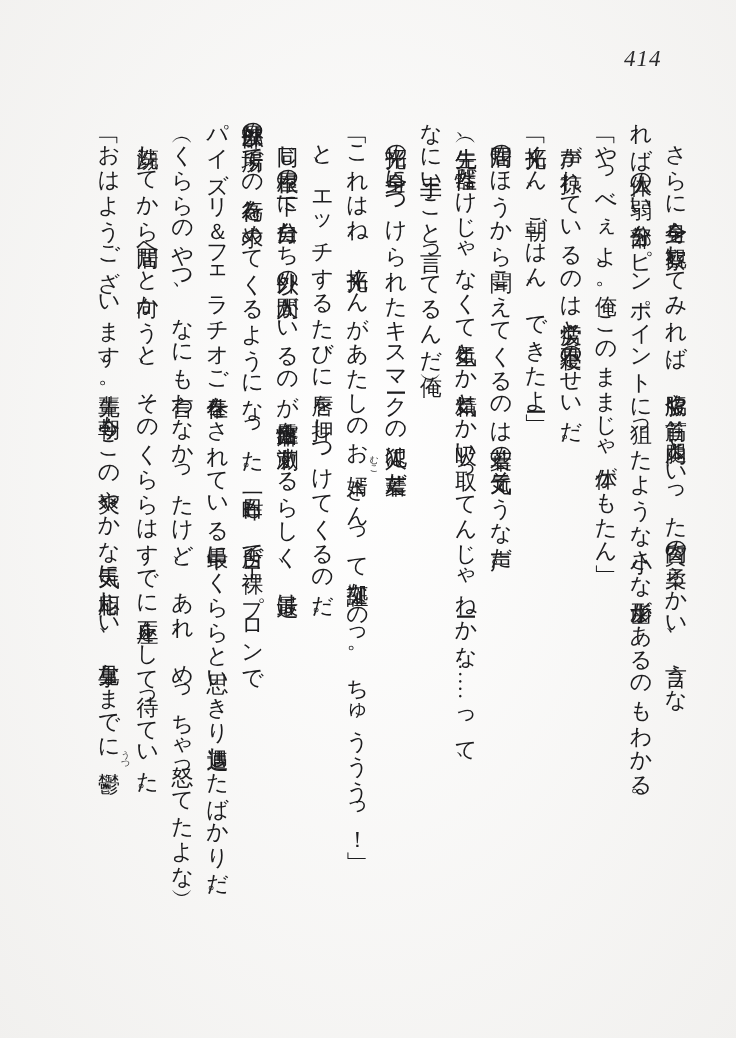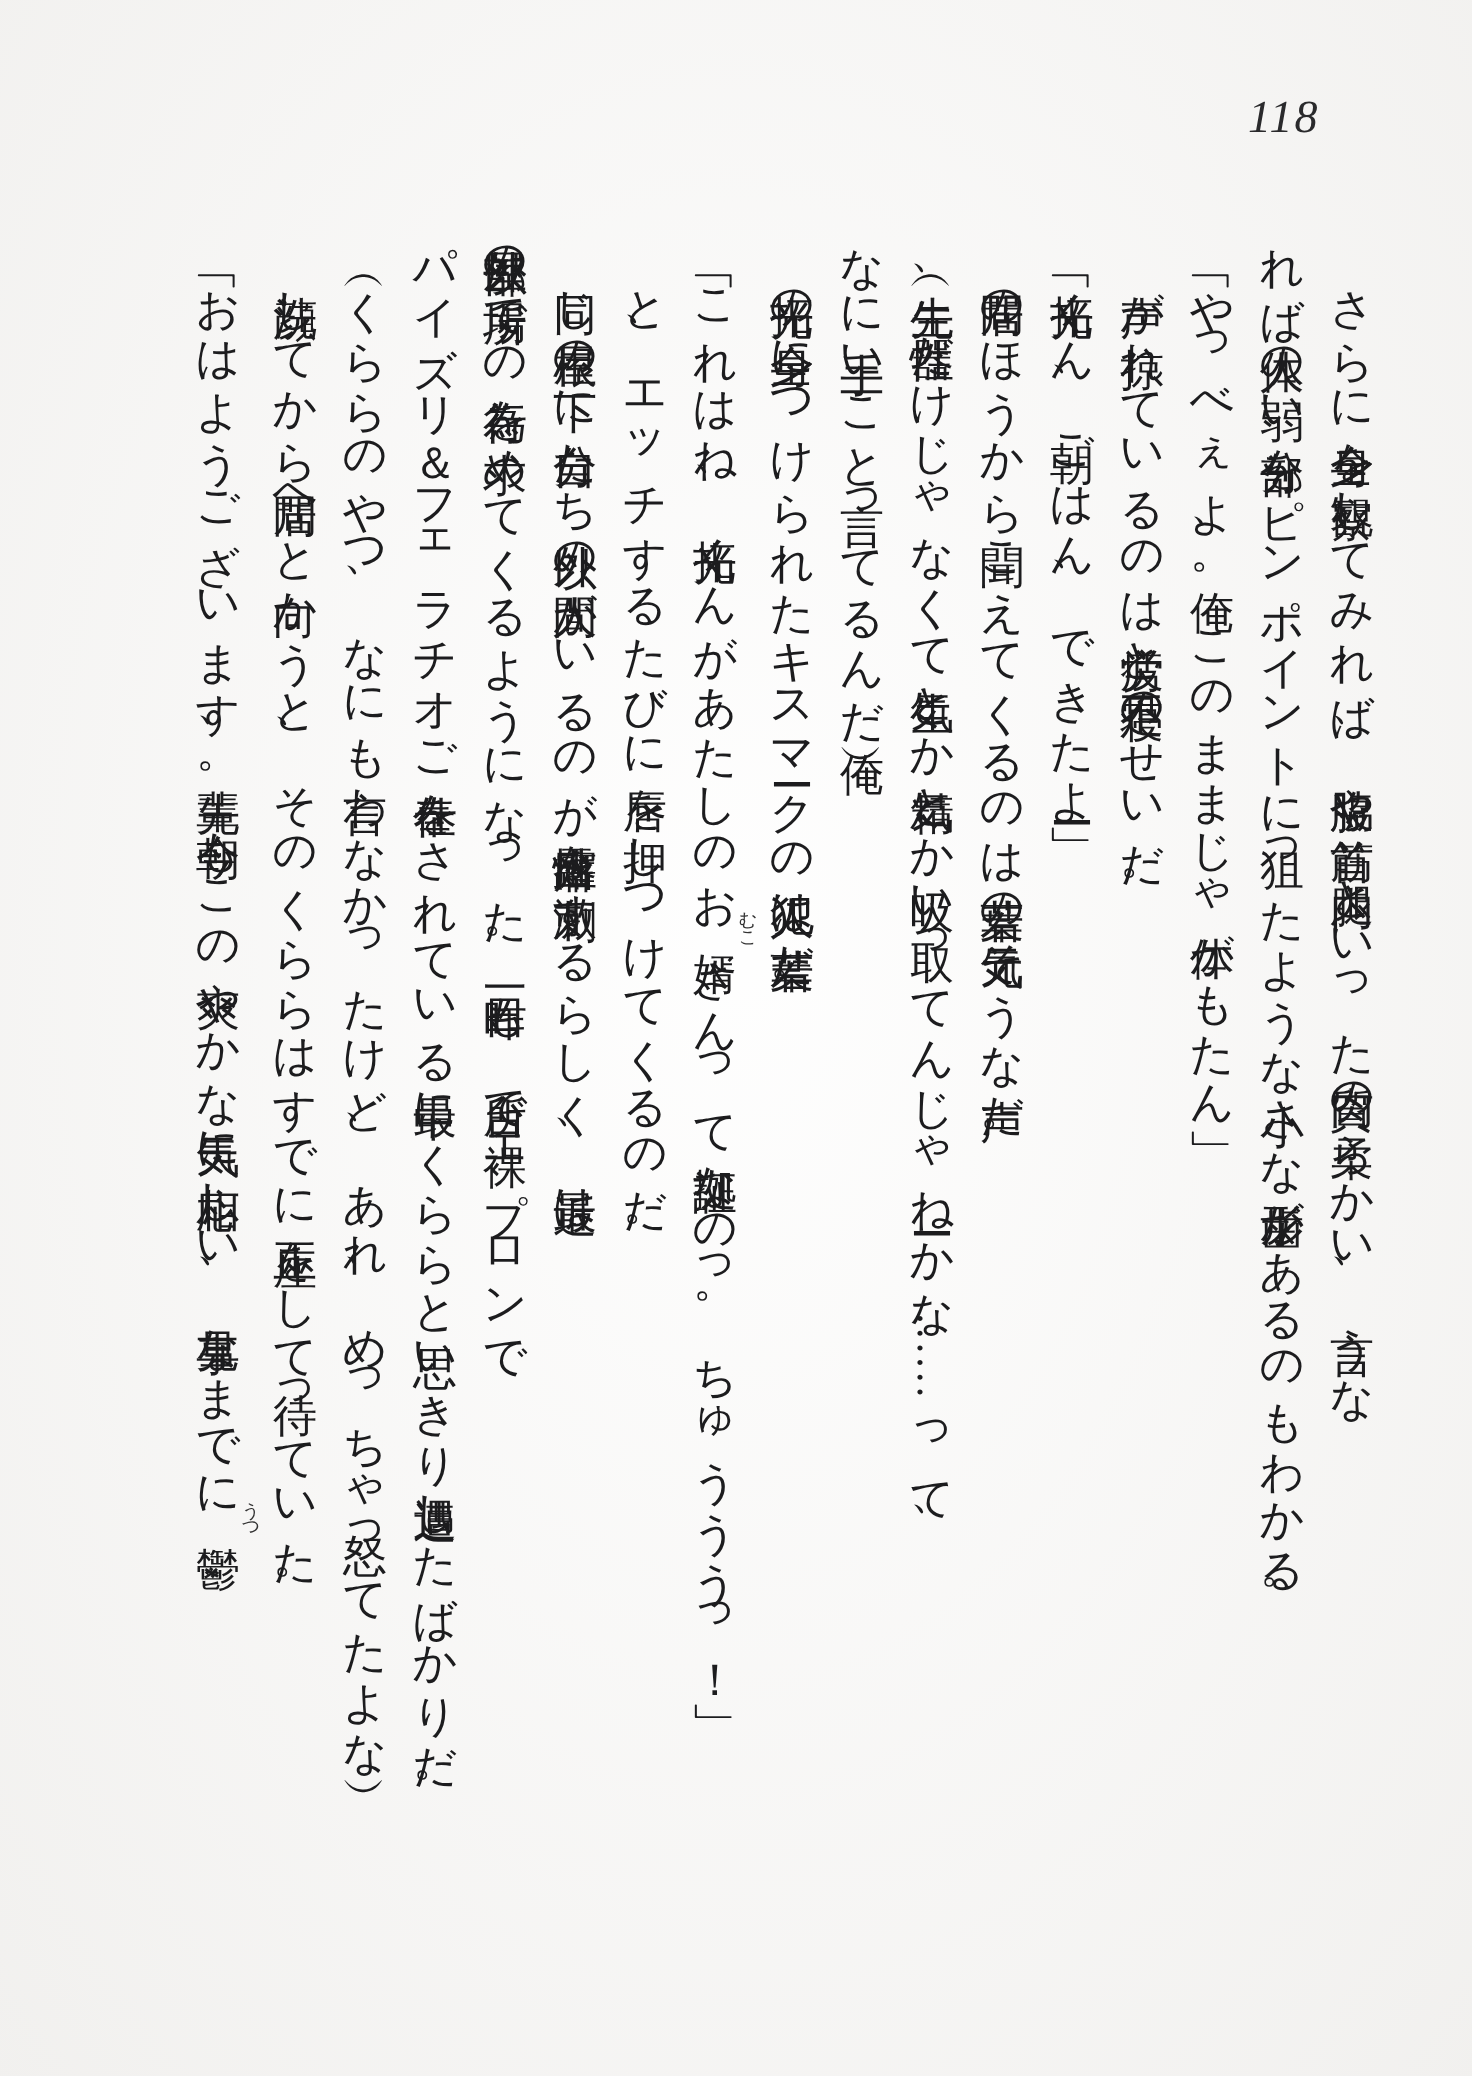--- a/index.html
+++ b/index.html
@@ -53,21 +53,21 @@
   }
   rt {
     font-size: 9px;
     color: #333;
   }
 </style>
 </head>
 <body>
 
 <div class="page">
-  <div class="page-number">118</div>
+  <div class="page-number">414</div>
   <div class="text-block">
       <div class="line indent"><span>さらに全身を観察してみれば、脇腹や首筋、内腿といった肉質の柔らかい、言うな</span></div>
       <div class="line"><span>れば人体の弱い部分をピンポイントに狙ったような小さな歯形があるのもわかる。</span></div>
       <div class="line indent"><span>「やっべぇよ、俺。このままじゃ体がもたん」</span></div>
       <div class="line indent"><span>声が掠れているのは疲労と寝不足のせいだ。</span></div>
       <div class="line indent"><span>「拓光くん、朝ごはん、できたよー」</span></div>
       <div class="line indent"><span>居間のほうから聞こえてくるのは若葉の元気そうな声だ。</span></div>
       <div class="line indent"><span>（先生、性器だけじゃなくて生気とか精気とか吸い取ってんじゃねーかな……って、</span></div>
       <div class="line"><span>なに上手いこと言ってるんだ俺）</span></div>
       <div class="line indent"><span>拓光の全身につけられたキスマークの犯人は若葉だ。</span></div>

